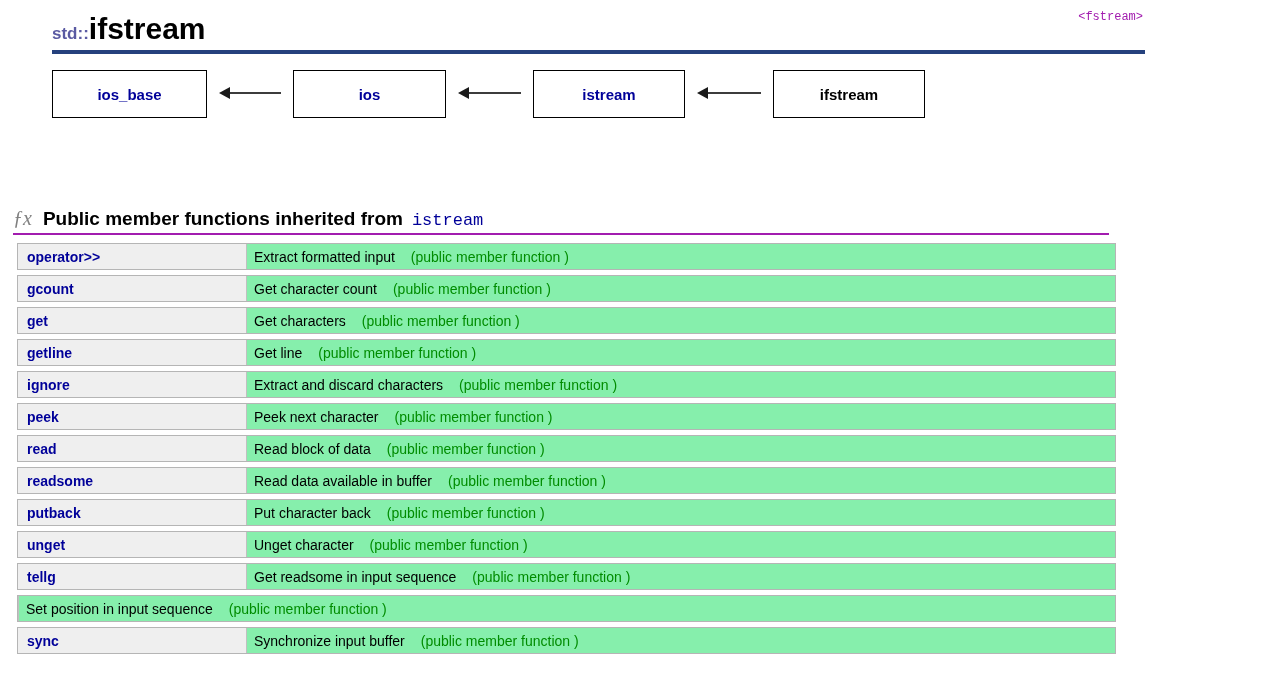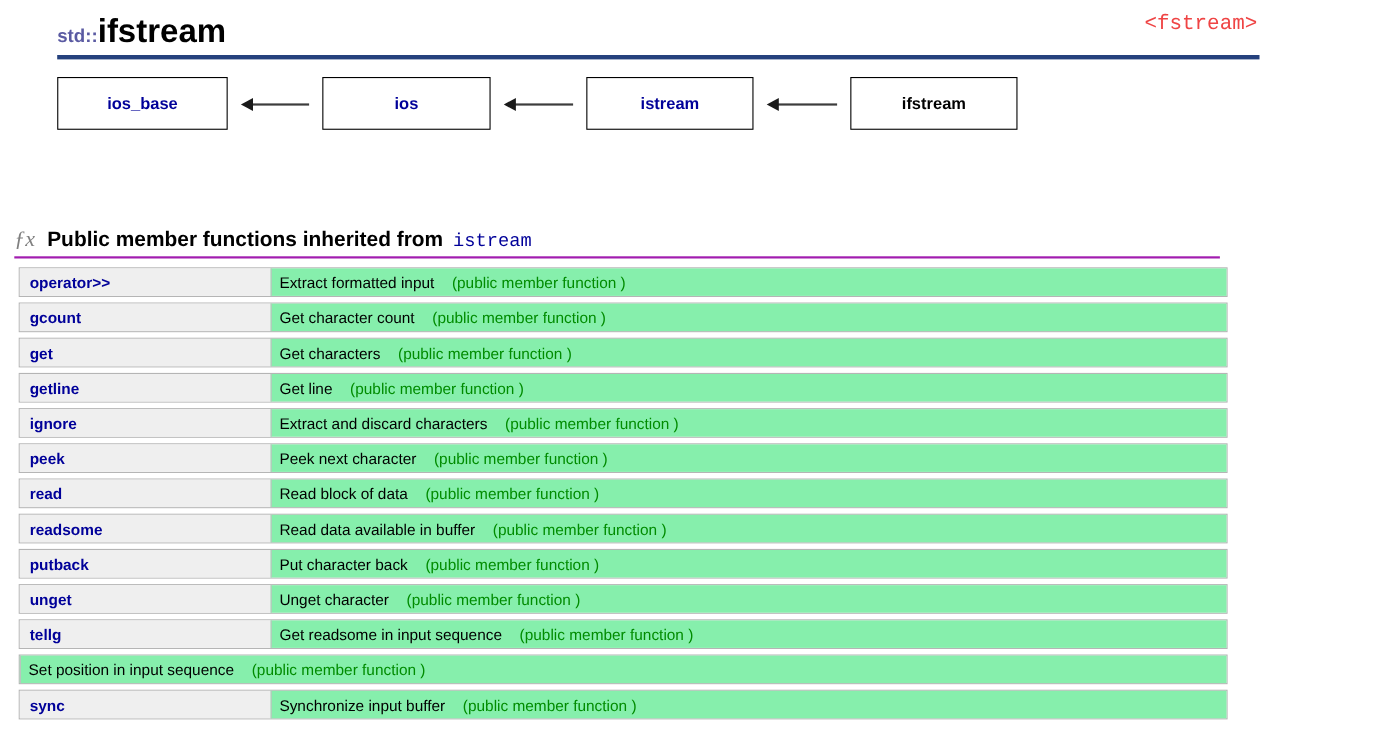--- a/index.html
+++ b/index.html
@@ -5,38 +5,38 @@
   html, body { margin:0; padding:0; background:#ffffff; }
   body {
     width:1273px; height:673px; position:relative; overflow:hidden;
     font-family:"Liberation Sans", sans-serif; color:#000;
   }
 
   
   .header-file {
     position:absolute; top:10px; right:130px;
     font-family:"Liberation Mono", "DejaVu Sans Mono", monospace;
-    font-size:19px; color:#ef4444; text-decoration:none; cursor:pointer;
+    font-size:12px; color:#a21caf; text-decoration:none; cursor:pointer;
   }
 
   
   .title-wrap { position:absolute; left:52px; top:10px; width:1093px; }
   .h1 { height:38px; line-height:38px; white-space:nowrap; }
   .h1 .ns { font-size:17px; font-weight:bold; color:#5a5aa2; }
   .h1 .big { font-size:30px; font-weight:bold; color:#000; letter-spacing:0px; }
   .title-rule { height:4px; background:#25417d; margin-top:2px; }
   .decl-bar {
     height:24px; line-height:24px; background:#f5faf5;
     font-family:"Liberation Mono", "DejaVu Sans Mono", monospace;
     font-size:14px; color:#278b50; padding-left:2px; white-space:nowrap;
   }
   .class-desc { margin-top:9px; font-size:15px; font-weight:bold; color:#000; }
 
   
-  .diagram { margin-top:16px; display:flex; align-items:flex-end;gap:12px; }
+  .diagram { margin-top:16px; display:flex; align-items:flex-start;gap:12px; }
   .ibox {
     height:46px; border:1px solid #000; background:#fff;
     display:flex; align-items:center; justify-content:center;
     font-size:15px; font-weight:bold;
   }
   .ibox a { color:#000099; text-decoration:none; cursor:pointer; font-weight:bold; }
   .ibox .self { color:#000; }
   .b1{width:153px;} .b2{width:151px;} .b3{width:150px;} .b4{width:150px;}
   .iarrow { position:relative; height:46px; }
   .a1{width:62px;} .a2{width:63px;} .a3{width:64px;}

